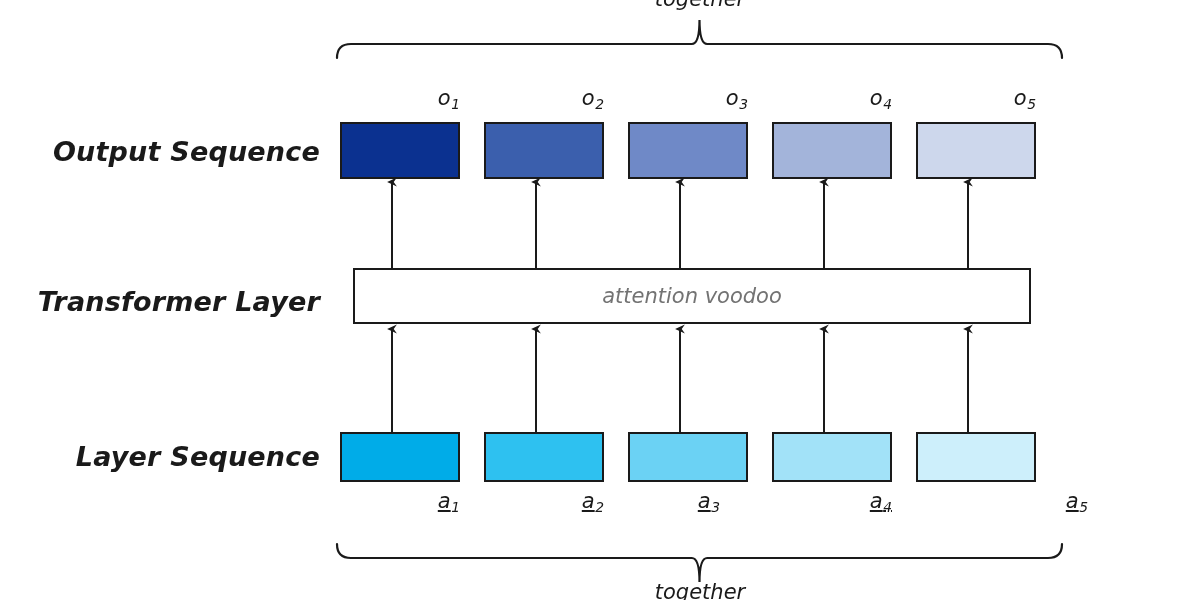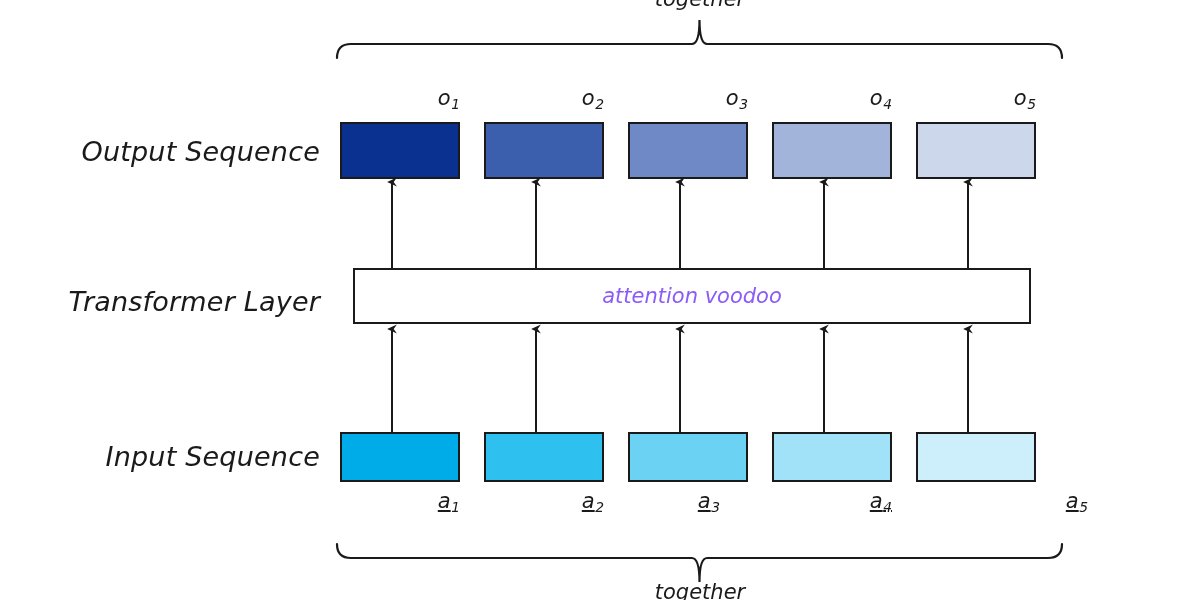--- a/index.html
+++ b/index.html
@@ -21,20 +21,21 @@
   
   .row-label {
     position: absolute;
     font-style: italic;
     font-size: 27px;
     color: #1a1a1a;
     white-space: nowrap;
     text-align: right;
     font-family: "DejaVu Sans", sans-serif;
     letter-spacing: 0.2px;
+    font-weight: bold;
   }
   #label-output   { left: 0px; width: 320px; top: 136px; }
   #label-layer    { left: 0px; width: 320px; top: 286px; }
   #label-input    { left: 0px; width: 320px; top: 441px; }
 
   
   .token-box {
     position: absolute;
     border: 2px solid #1a1a1a;
     box-sizing: border-box;
@@ -70,21 +71,21 @@
     border: 2px solid #1a1a1a;
     background: #ffffff;
     box-sizing: border-box;
     display: flex;
     align-items: center;
     justify-content: center;
   }
   #transformer-text {
     font-style: italic;
     font-size: 21px;
-    color: #8b5cf6;
+    color: #737373;
     font-family: "DejaVu Sans", sans-serif;
   }
 
   
   #overlay {
     position: absolute;
     left: 0;
     top: 0;
     width: 1200px;
     height: 600px;
@@ -107,21 +108,21 @@
 </style>
 </head>
 <body>
 
 <div id="canvas">
 
   <div class="row-label" id="label-output">Output Sequence</div>
 
   <div class="row-label" id="label-layer">Transformer Layer</div>
 
-  <div class="row-label" id="label-input">Input Sequence</div>
+  <div class="row-label" id="label-input">Layer Sequence</div>
 
   <div id="output-boxes">
       <div class="token-box out-box" style="left: 340px; width: 120px; background: rgb(11, 49, 144);"></div>
       <div class="token-label out-label" style="left: 340px; width: 120px;">o<sub>1</sub></div>
       <div class="token-box out-box" style="left: 484px; width: 120px; background: rgb(59, 95, 173);"></div>
       <div class="token-label out-label" style="left: 484px; width: 120px;">o<sub>2</sub></div>
       <div class="token-box out-box" style="left: 628px; width: 120px; background: rgb(111, 137, 199);"></div>
       <div class="token-label out-label" style="left: 628px; width: 120px;">o<sub>3</sub></div>
       <div class="token-box out-box" style="left: 772px; width: 120px; background: rgb(163, 180, 218);"></div>
       <div class="token-label out-label" style="left: 772px; width: 120px;">o<sub>4</sub></div>

